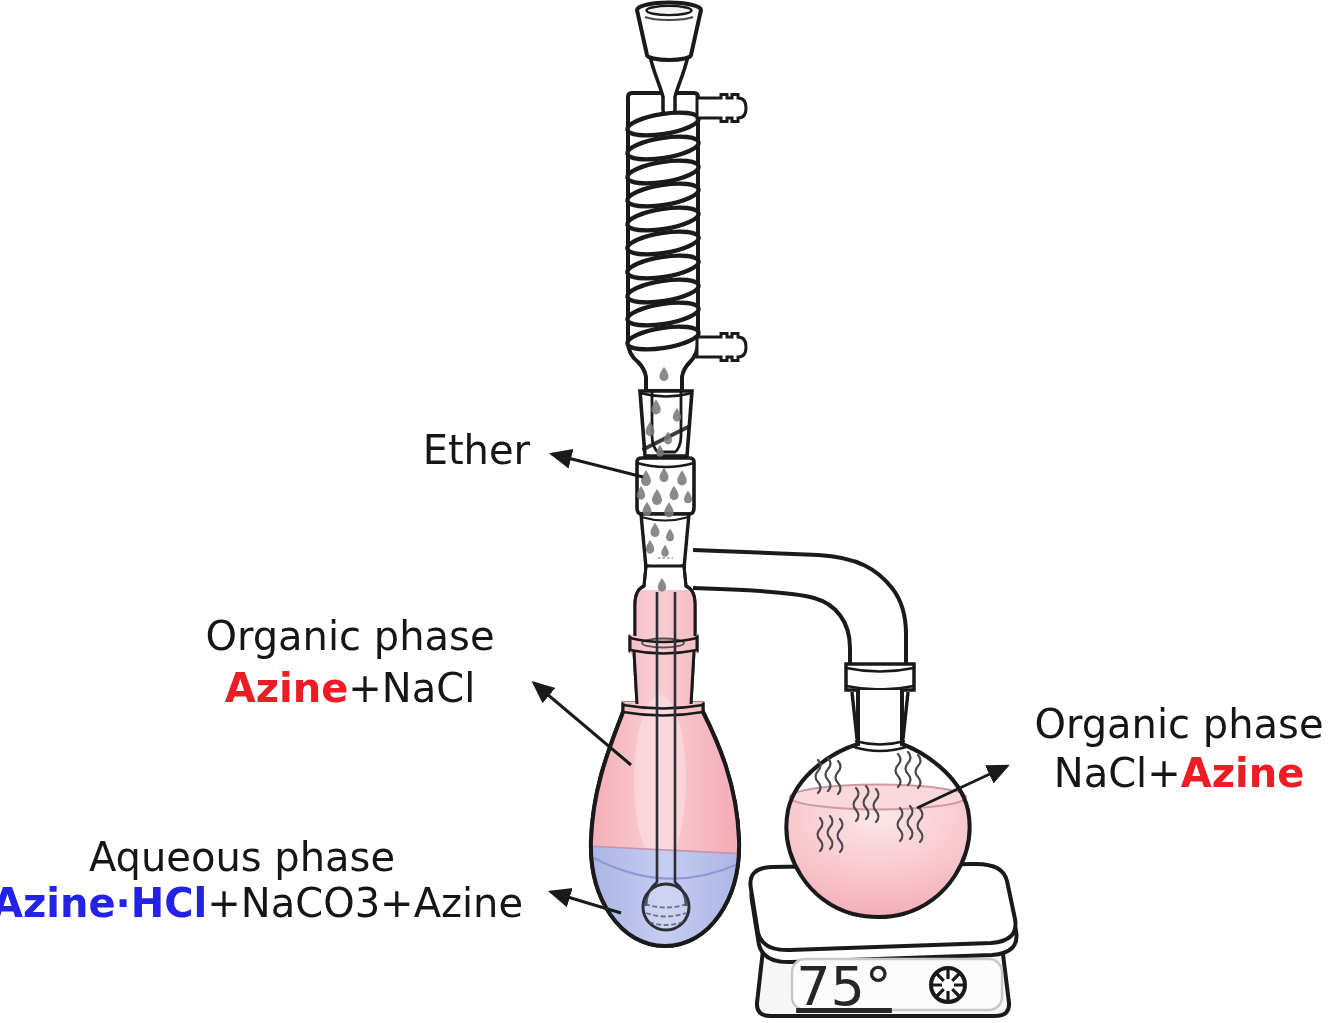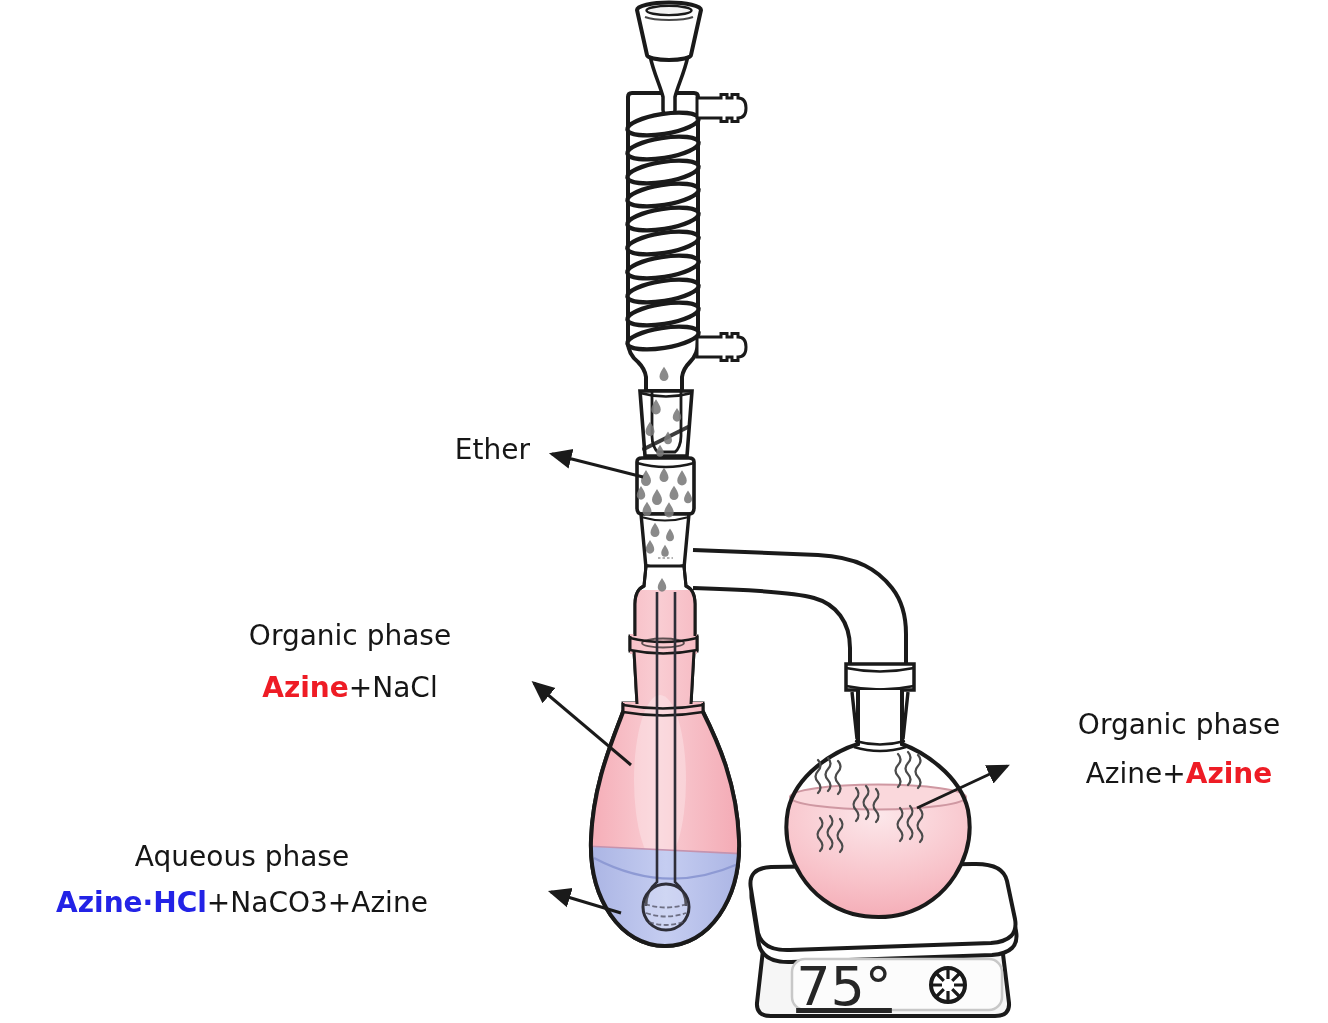--- a/index.html
+++ b/index.html
@@ -1,19 +1,19 @@
 <!DOCTYPE html>
 <html><head>
 <meta charset="utf-8">
 <style>
   html,body{margin:0;padding:0;background:#fff;}
   .stage{position:relative;width:1328px;height:1023px;background:#ffffff;overflow:hidden;
          font-family:"DejaVu Sans", sans-serif;}
   .stage svg{position:absolute;left:0;top:0;}
-  .lbl{position:absolute;color:#161616;font-size:28px;line-height:52px;text-align:center;
+  .lbl{position:absolute;color:#161616;font-size:40px;line-height:52px;text-align:center;
        letter-spacing:0px;white-space:nowrap;}
   .lbl .hl{font-weight:bold;margin-top:28px;}
   #ether-label{left:400px;top:424px;width:130px;text-align:right;}
   #organic-left-label{left:172px;top:610px;width:356px;}
   #aqueous-label{left:-8px;top:834px;width:500px;line-height:46px;}
   #organic-right-label{left:1030px;top:700px;width:298px;line-height:49px;}
   #temp-display{left:788px;top:961px;width:112px;font-size:54px;line-height:52px;color:#262626;text-decoration:underline;}
 </style>
 </head>
 <body>
@@ -221,18 +221,18 @@
   <div><span class="hl" style="color: rgb(238, 28, 37);">Azine</span><span>+NaCl</span></div>
 </div>
 
 <div class="lbl" id="aqueous-label">
   <div>Aqueous phase</div>
   <div><span class="hl" style="color: rgb(35, 35, 230);">Azine·HCl</span><span>+NaCO3+Azine</span></div>
 </div>
 
 <div class="lbl" id="organic-right-label">
   <div>Organic phase</div>
-  <div><span>Azine+</span><span class="hl" style="color: rgb(238, 28, 37);">Azine</span></div>
+  <div><span>NaCl+</span><span class="hl" style="color: rgb(238, 28, 37);">Azine</span></div>
 </div>
 
 <div class="lbl" id="temp-display">75°</div>
 
 </div>
 
 </body></html>

